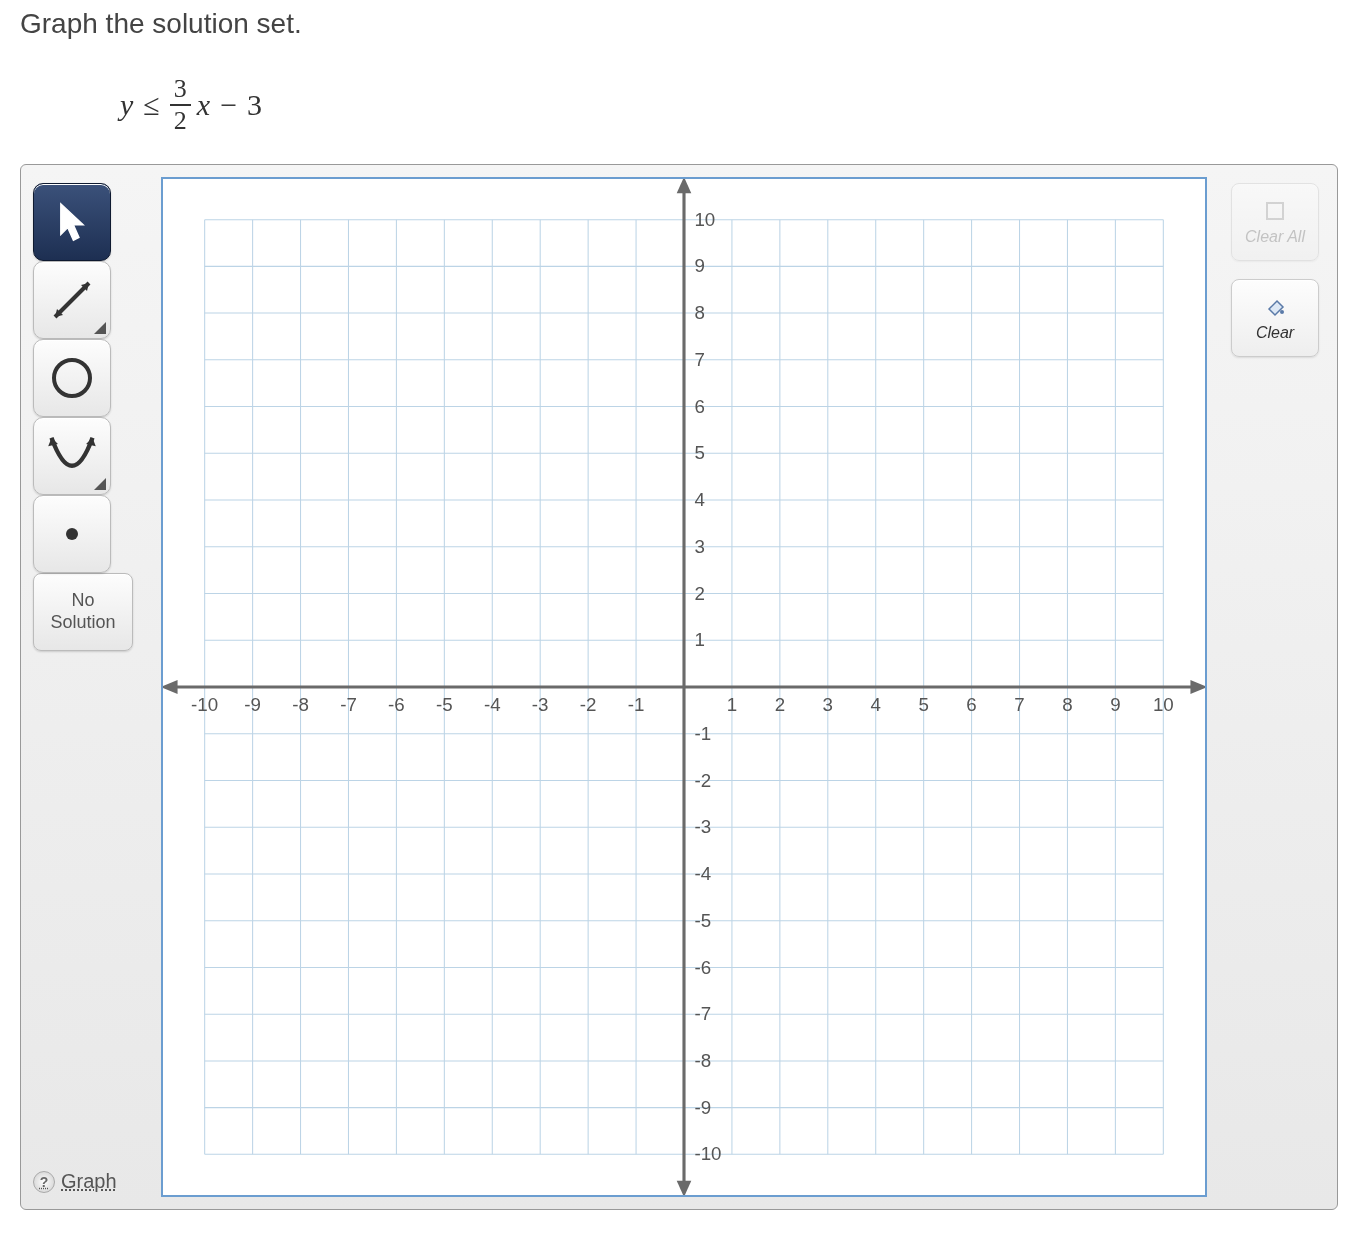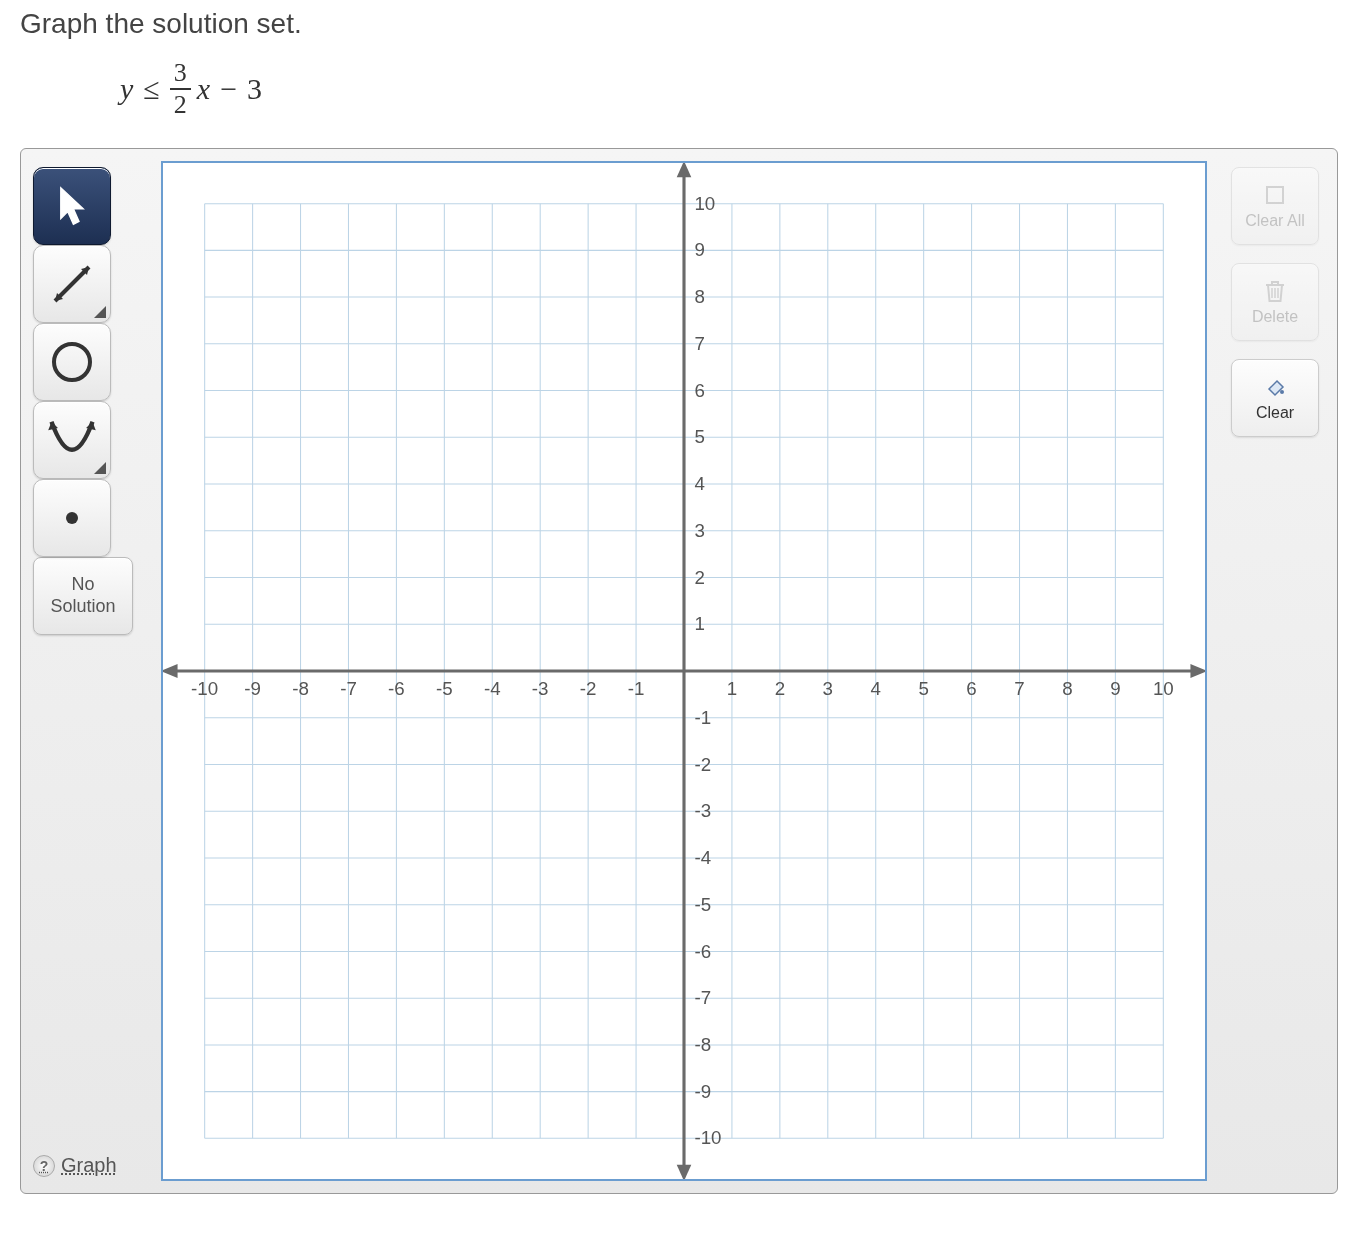--- a/index.html
+++ b/index.html
@@ -10,21 +10,21 @@
     background: #fff;
     color: #333;
     width: 1358px;
   }
   .prompt-area {
     padding: 8px 20px 20px;
   }
   .prompt-text {
     font-size: 28px;
     color: #444;
-    margin-bottom: 20px;
+    margin-bottom: 36px;
   }
   .equation {
     font-size: 30px;
     font-style: italic;
     font-family: 'Times New Roman', serif;
     margin-left: 100px;
     display: flex;
     align-items: center;
     gap: 6px;
   }
@@ -162,20 +162,21 @@
     background: linear-gradient(#fdfdfd,#eee);
     box-shadow: inset 0 1px 0 #fff, 0 1px 2px rgba(0,0,0,.1);
     display: flex;
     flex-direction: column;
     align-items: center;
     justify-content: center;
     gap: 4px;
     cursor: pointer;
     font-size: 16px;
     color: #888;
+    font-style: italic;
   }
   .action-btn.disabled {
     opacity: .45;
     cursor: default;
   }
   .action-btn .icon-box {
     width: 26px; height: 26px; display:flex;align-items:center;justify-content:center;
   }
 </style>
 </head>
@@ -350,31 +351,20 @@
 
   <div class="toolbar-right">
     <div class="action-btn disabled">
       <span class="icon-box">
         <svg width="22" height="22" viewBox="0 0 22 22">
             <rect x="3" y="3" width="16" height="16" fill="none" stroke="#aaa" stroke-width="2"></rect>
           </svg>
       </span>
       <span>Clear All</span>
     </div>
-    <div class="action-btn disabled">
-      <span class="icon-box">
-        <svg width="22" height="24" viewBox="0 0 22 24">
-          <path d="M4 6h14l-1.5 16h-11z M2 6h18 M8 3h6v3h-6z" fill="none" stroke="#aaa" stroke-width="2"></path>
-          <line x1="8" y1="9" x2="8" y2="19" stroke="#aaa" stroke-width="1.5"></line>
-          <line x1="11" y1="9" x2="11" y2="19" stroke="#aaa" stroke-width="1.5"></line>
-          <line x1="14" y1="9" x2="14" y2="19" stroke="#aaa" stroke-width="1.5"></line>
-        </svg>
-      </span>
-      <span>Delete</span>
-    </div>
     <div class="action-btn" style="color:#333">
       <span class="icon-box">
         <svg width="24" height="24" viewBox="0 0 24 24">
           <path d="M6 14 L14 6 L20 12 L12 20 Z" fill="#dde8f5" stroke="#5a7aa8" stroke-width="1.5"></path>
           <circle cx="19" cy="17" r="2" fill="#5a7aa8"></circle>
         </svg>
       </span>
       <span>Clear</span>
     </div>
   </div>

